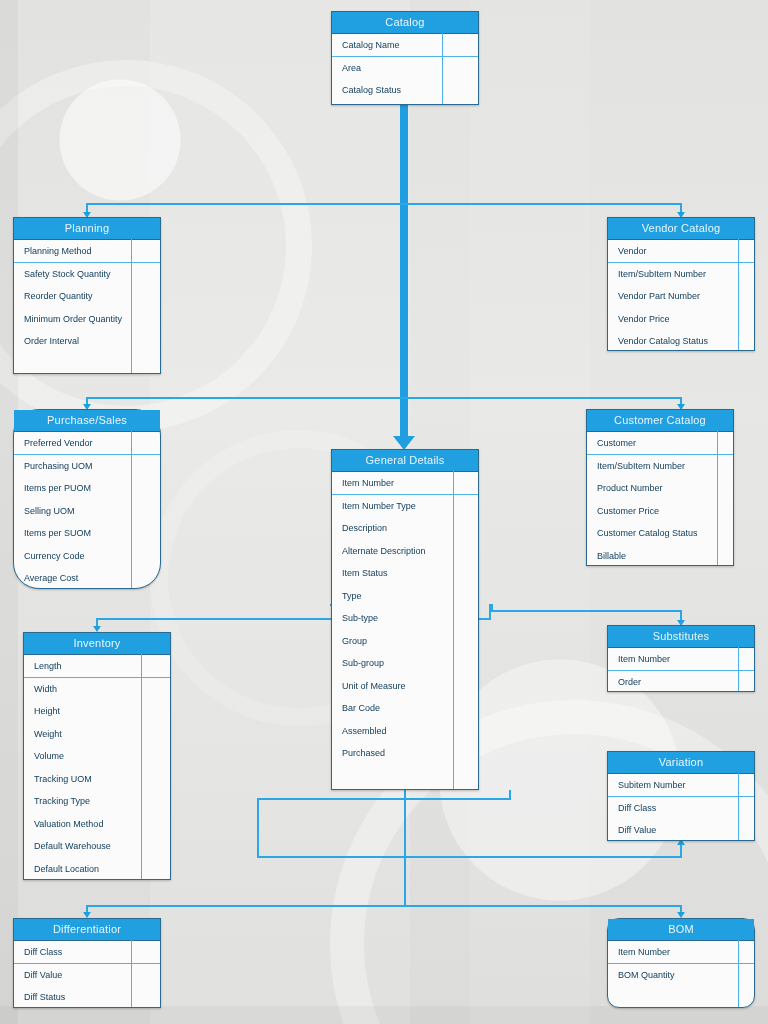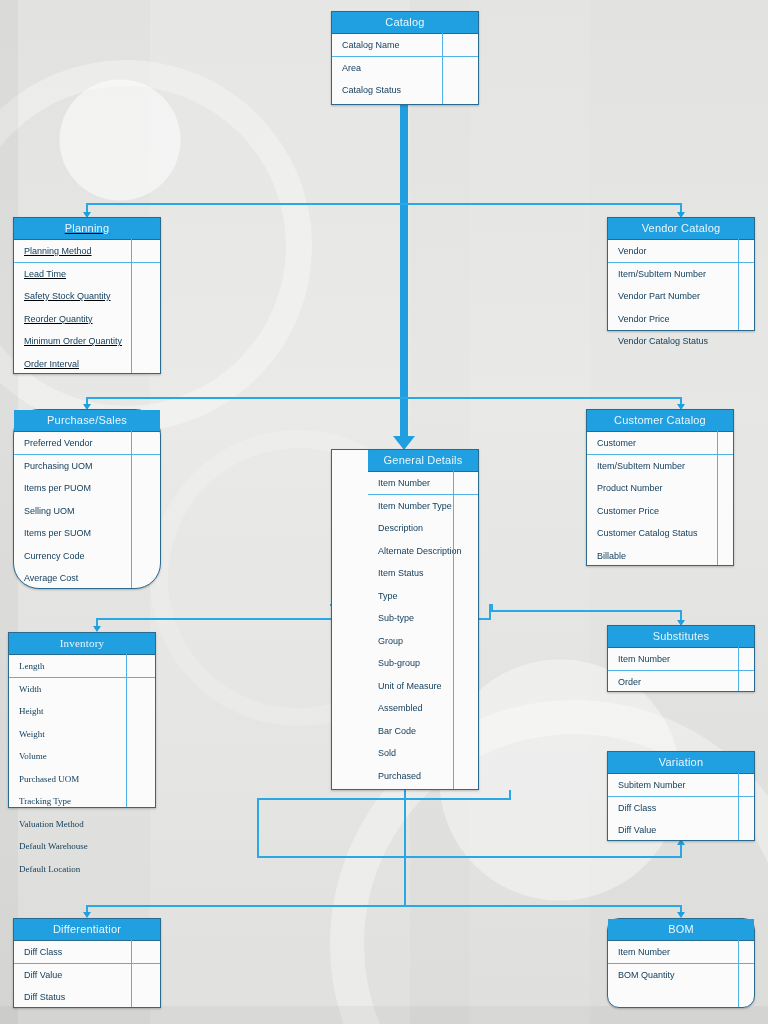--- a/index.html
+++ b/index.html
@@ -165,34 +165,33 @@
   <div class="box" style="left:331px;top:11px;width:148px;height:94px;">
     <div class="hdr">Catalog</div>
     <div class="colsplit" style="left:110px;"></div>
     <div class="rows">
       <div class="row first">Catalog Name</div>
       <div class="row">Area</div>
       <div class="row">Catalog Status</div>
     </div>
   </div>
 
-  <div class="box" style="left:13px;top:217px;width:148px;height:157px;text-decoration:underline;">
+  <div class="box" style="left:13px;top:217px;width:148px;height:157px;">
     <div class="hdr">Planning</div>
     <div class="colsplit" style="left:117px;"></div>
     <div class="rows">
       <div class="row first">Planning Method</div>
-      <div class="row">Lead Time</div>
       <div class="row">Safety Stock Quantity</div>
       <div class="row">Reorder Quantity</div>
       <div class="row">Minimum Order Quantity</div>
       <div class="row">Order Interval</div>
     </div>
   </div>
 
-  <div class="box" style="left:607px;top:217px;width:148px;height:114px;">
+  <div class="box" style="left:607px;top:217px;width:148px;height:134px;">
     <div class="hdr">Vendor Catalog</div>
     <div class="colsplit" style="left:130px;"></div>
     <div class="rows">
       <div class="row first">Vendor</div>
       <div class="row">Item/SubItem Number</div>
       <div class="row">Vendor Part Number</div>
       <div class="row">Vendor Price</div>
       <div class="row">Vendor Catalog Status</div>
     </div>
   </div>
@@ -204,64 +203,63 @@
       <div class="row first">Preferred Vendor</div>
       <div class="row">Purchasing UOM</div>
       <div class="row">Items per PUOM</div>
       <div class="row">Selling UOM</div>
       <div class="row">Items per SUOM</div>
       <div class="row">Currency Code</div>
       <div class="row">Average Cost</div>
     </div>
   </div>
 
-  <div class="box" style="left:331px;top:449px;width:148px;height:341px;padding-left:36px;">
+  <div class="box" style="left:331px;top:449px;width:148px;height:341px;">
     <div class="hdr">General Details</div>
     <div class="colsplit" style="left:121px;"></div>
     <div class="rows">
       <div class="row first">Item Number</div>
       <div class="row">Item Number Type</div>
       <div class="row">Description</div>
       <div class="row">Alternate Description</div>
       <div class="row">Item Status</div>
       <div class="row">Type</div>
       <div class="row">Sub-type</div>
       <div class="row">Group</div>
       <div class="row">Sub-group</div>
       <div class="row">Unit of Measure</div>
+      <div class="row">Bar Code</div>
       <div class="row">Assembled</div>
-      <div class="row">Bar Code</div>
-      <div class="row">Sold</div>
       <div class="row">Purchased</div>
     </div>
   </div>
 
   <div class="box" style="left:586px;top:409px;width:148px;height:157px;">
     <div class="hdr">Customer Catalog</div>
     <div class="colsplit" style="left:130px;"></div>
     <div class="rows">
       <div class="row first">Customer</div>
       <div class="row">Item/SubItem Number</div>
       <div class="row">Product Number</div>
       <div class="row">Customer Price</div>
       <div class="row">Customer Catalog Status</div>
       <div class="row">Billable</div>
     </div>
   </div>
 
-  <div class="box" style="left:8px;top:632px;width:148px;height:176px;font-family:Liberation Serif, serif;">
+  <div class="box" style="left:23px;top:632px;width:148px;height:248px;">
     <div class="hdr">Inventory</div>
     <div class="colsplit" style="left:117px;"></div>
     <div class="rows">
       <div class="row first">Length</div>
       <div class="row">Width</div>
       <div class="row">Height</div>
       <div class="row">Weight</div>
       <div class="row">Volume</div>
-      <div class="row">Purchased UOM</div>
+      <div class="row">Tracking UOM</div>
       <div class="row">Tracking Type</div>
       <div class="row">Valuation Method</div>
       <div class="row">Default Warehouse</div>
       <div class="row">Default Location</div>
     </div>
   </div>
 
   <div class="box" style="left:607px;top:625px;width:148px;height:67px;">
     <div class="hdr">Substitutes</div>
     <div class="colsplit" style="left:130px;"></div>

